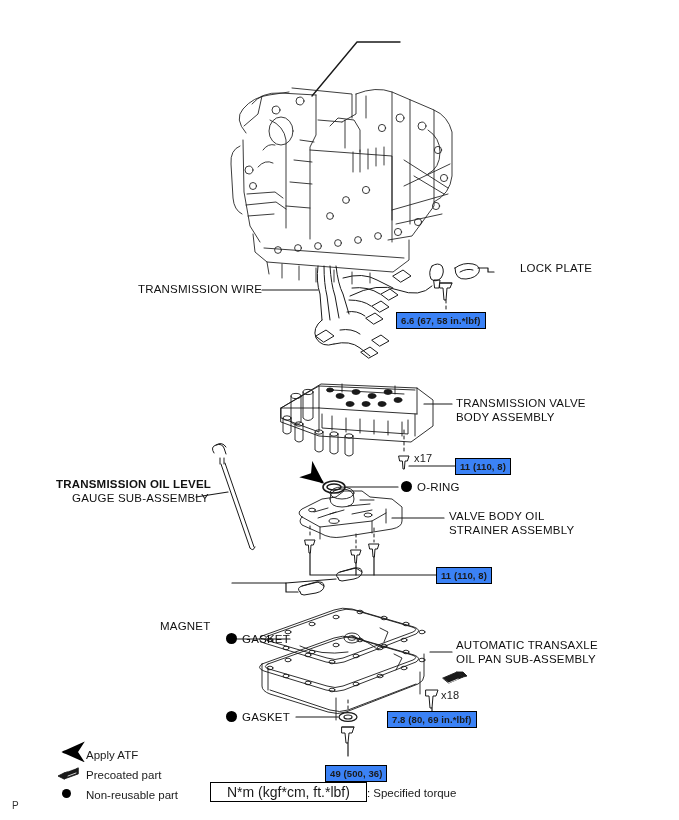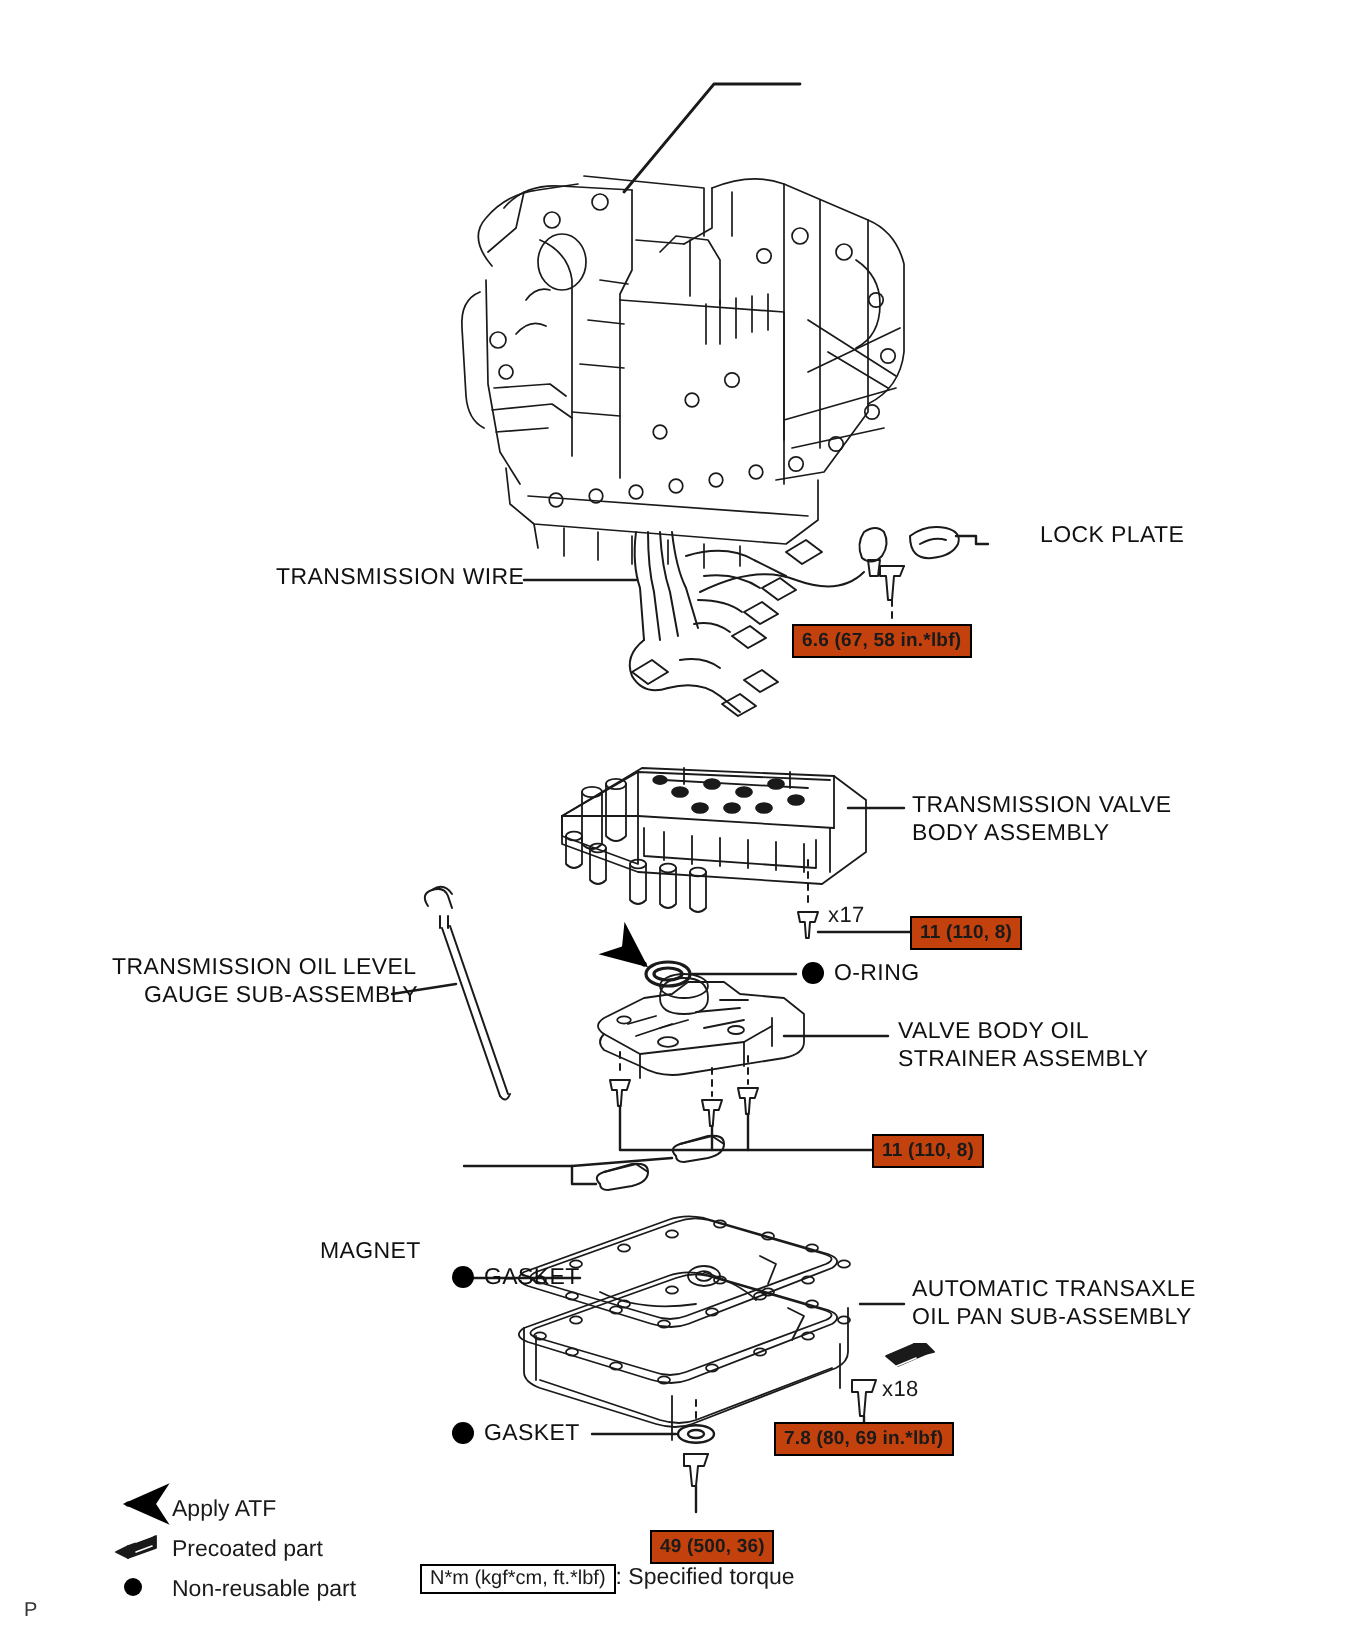--- a/index.html
+++ b/index.html
@@ -8,35 +8,35 @@
     font-family:"Liberation Sans", sans-serif;
     color:#1a1a1a;
   }
   .stage{position:absolute;left:0;top:0;width:679px;height:820px;}
   svg.art{position:absolute;left:0;top:0;width:679px;height:820px;}
   .lbl{
     position:absolute;font-size:11.5px;line-height:13.5px;
     letter-spacing:.2px;white-space:pre;color:#111;
   }
   .torque{
-    position:absolute;border:1.4px solid #000;background:#c2410c;
+    position:absolute;border:1.4px solid #000;background:#3b82f6;
     font-size:9.5px;font-weight:bold;line-height:11px;
     padding:2px 4px 2px 4px;white-space:nowrap;letter-spacing:.1px;
   }
   .legend{position:absolute;font-size:11.5px;line-height:20px;white-space:nowrap;}
   .legend .row{position:relative;height:20px;padding-left:26px;}
   .legend .row span.t{position:absolute;left:26px;top:1px;text-align:right;}
   .bullet{
     display:inline-block;width:9px;height:9px;border-radius:50%;
     background:#000;
   }
   .mark-nonreuse{position:absolute;left:2px;top:5px;}
   .keytorque{position:absolute;font-size:11.5px;white-space:nowrap;}
   .keytorque .boxed{
-    display:inline-block;border:1.4px solid #000;padding:1px 4px;font-size:10px;text-align:right;
+    display:inline-block;border:1.4px solid #000;padding:1px 16px;font-size:14px;text-align:right;
   }
   .pmark{position:absolute;font-size:10px;color:#333;}
   .xcount{position:absolute;font-size:11px;letter-spacing:.2px;}
 </style>
 </head>
 <body>
 
 <div class="stage">
 
   <svg class="art" viewBox="0 0 679 820">
@@ -417,21 +417,21 @@
   </svg>
 
 
   <div class="lbl" style="left:138px; top:283px;">TRANSMISSION WIRE</div>
 
   <div class="lbl" style="left:497px; top:262px;padding-left:23px;">LOCK PLATE</div>
 
   <div class="lbl" style="left:456px; top:397px;">TRANSMISSION VALVE</div>
   <div class="lbl" style="left:456px; top:411px;">BODY ASSEMBLY</div>
 
-  <div class="lbl" style="left:56px; top:478px;">TRANSMISSION OIL LEVEL</div>
+  <div class="lbl" style="left:56px; top:478px;font-weight:bold;">TRANSMISSION OIL LEVEL</div>
   <div class="lbl" style="left:56px; top:492px;margin-left:16px;">GAUGE SUB-ASSEMBLY</div>
 
   <div style="position:absolute;left:401px;top:481px;width:11px;height:11px;border-radius:50%;background:#000;"></div>
   <div class="lbl" style="left:417px; top:481px;">O-RING</div>
 
   <div class="lbl" style="left:449px; top:510px;">VALVE BODY OIL</div>
   <div class="lbl" style="left:449px; top:524px;">STRAINER ASSEMBLY</div>
 
   <div class="lbl" style="left:160px; top:576px;margin-top:44px;">MAGNET</div>
 

